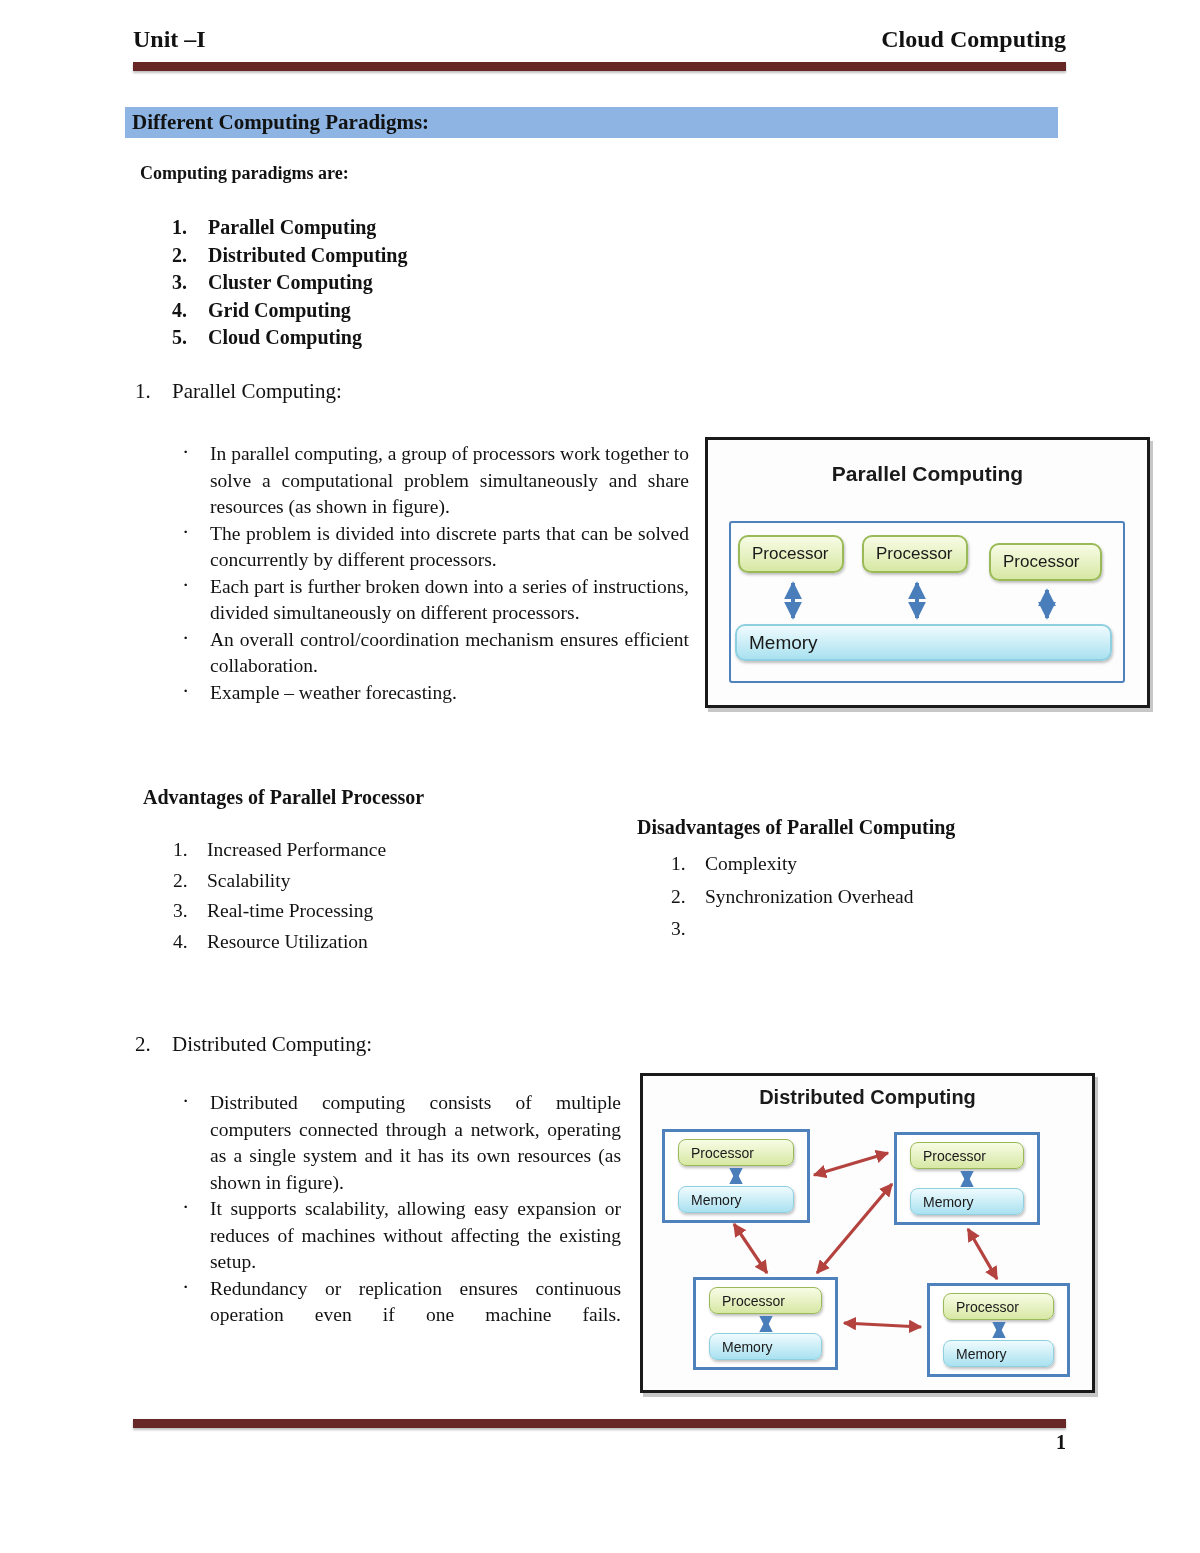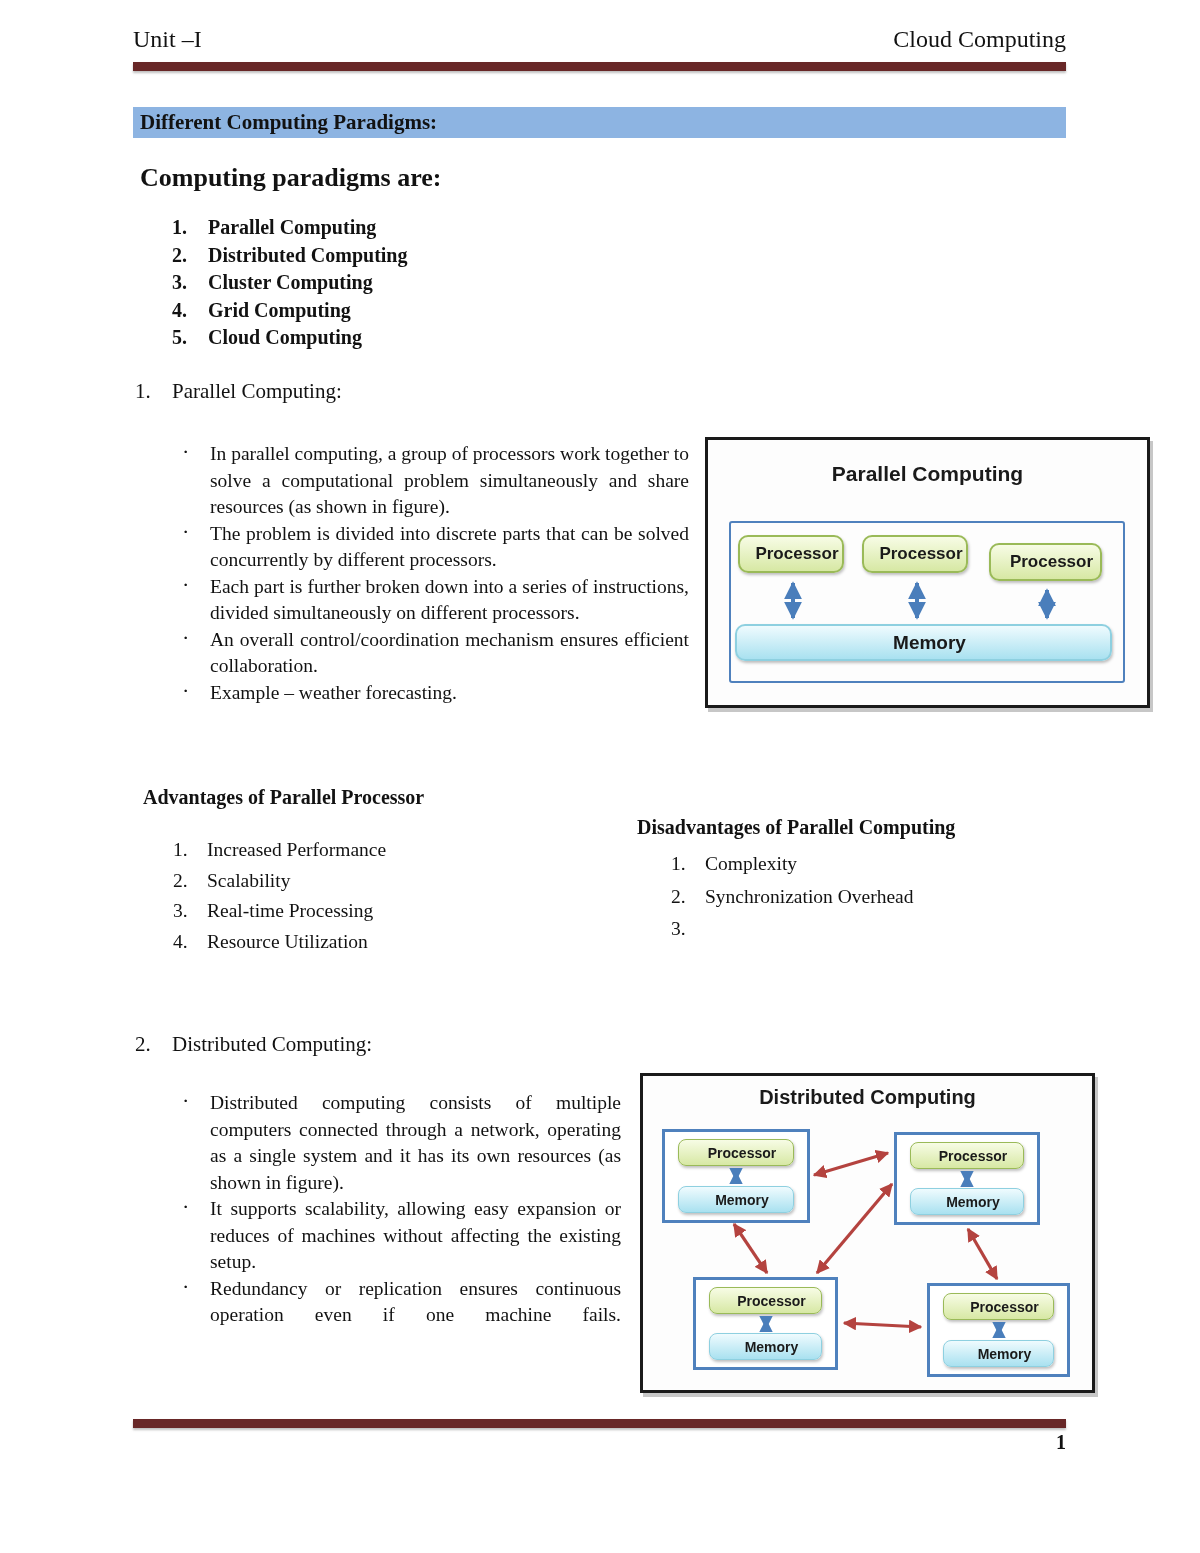--- a/index.html
+++ b/index.html
@@ -1,31 +1,31 @@
 <!DOCTYPE html>
 <html><head>
 <meta charset="utf-8">
 <style>
   html,body{margin:0;padding:0;background:#ffffff;}
   .page{position:relative;width:1200px;height:1553px;background:#ffffff;
         font-family:"Liberation Serif",serif;color:#121212;overflow:hidden;}
 
   
   .header{position:absolute;left:133px;top:26px;width:933px;display:flex;
-          justify-content:space-between;font-weight:normal;font-size:24px;align-items:flex-end;}
+          justify-content:space-between;font-weight:bold;font-size:24px;align-items:flex-end;}
   .rule{position:absolute;left:133px;width:933px;height:9px;background:#682727;
         box-shadow:0 2px 2px rgba(140,140,140,.55);}
   #rule-top{top:62px;}
   #rule-bottom{top:1419px;}
 
-  .headline{position:absolute;left:133px;top:107px;width:926px;height:31px;
+  .headline{position:absolute;left:125px;top:107px;width:926px;height:31px;
             background:#8db4e2;font-weight:bold;font-size:21px;line-height:31px;
             padding-left:7px;}
 
-  .intro{position:absolute;left:140px;top:163px;font-weight:bold;font-size:26px;}
+  .intro{position:absolute;left:140px;top:163px;font-weight:bold;font-size:18px;}
 
   .paradigms{position:absolute;left:172px;top:214px;font-weight:bold;
              font-size:20px;line-height:27.6px;}
   .nrow{display:flex;}
   .nrow .num{width:36px;flex:none;}
 
   .sec-head{position:absolute;font-weight:normal;font-size:21px;}
   #sec1{left:135px;top:379px;}
   #sec2{left:135px;top:1032px;}
   .sec-head .num{display:inline-block;width:37px;}
@@ -51,22 +51,22 @@
            font-family:"Liberation Sans",sans-serif;}
   #dg-parallel{left:705px;top:437px;width:439px;height:265px;}
   #dg-distributed{left:640px;top:1073px;width:449px;height:314px;}
   .dg-title{position:absolute;left:0;right:0;text-align:center;font-weight:bold;color:#1a1a1a;}
   #dg-parallel .dg-title{top:22px;font-size:21px;}
   #dg-distributed .dg-title{top:10px;font-size:20px;}
 
   .pc-inner{position:absolute;left:21px;top:81px;width:392px;height:158px;
             border:2px solid #4f81bd;border-radius:3px;}
 
-  .gbox,.bbox{display:flex;align-items:center;justify-content:center;
-              font-weight:bold;color:#1a1a1a;border-radius:10px;
+  .gbox,.bbox{display:flex;align-items:center;
+              font-weight:normal;color:#1a1a1a;border-radius:10px;
               box-shadow:1px 2px 3px rgba(0,0,0,.25);box-sizing:border-box;padding-left:12px;}
   .gbox{background:linear-gradient(#f7fce5,#d7e8a4);border:2px solid #9aba58;}
   .bbox{background:linear-gradient(#effbfe,#a9e1f0);border:2px solid #8ed0e0;}
   .abs{position:absolute;}
   #pc-p1{left:30px;top:95px;width:106px;height:38px;font-size:17px;}
   #pc-p2{left:154px;top:95px;width:106px;height:38px;font-size:17px;}
   #pc-p3{left:281px;top:103px;width:113px;height:38px;font-size:17px;}
   #pc-mem{left:27px;top:184px;width:377px;height:37px;font-size:19px;}
 
   svg.overlay{position:absolute;left:0;top:0;width:100%;height:100%;pointer-events:none;}

